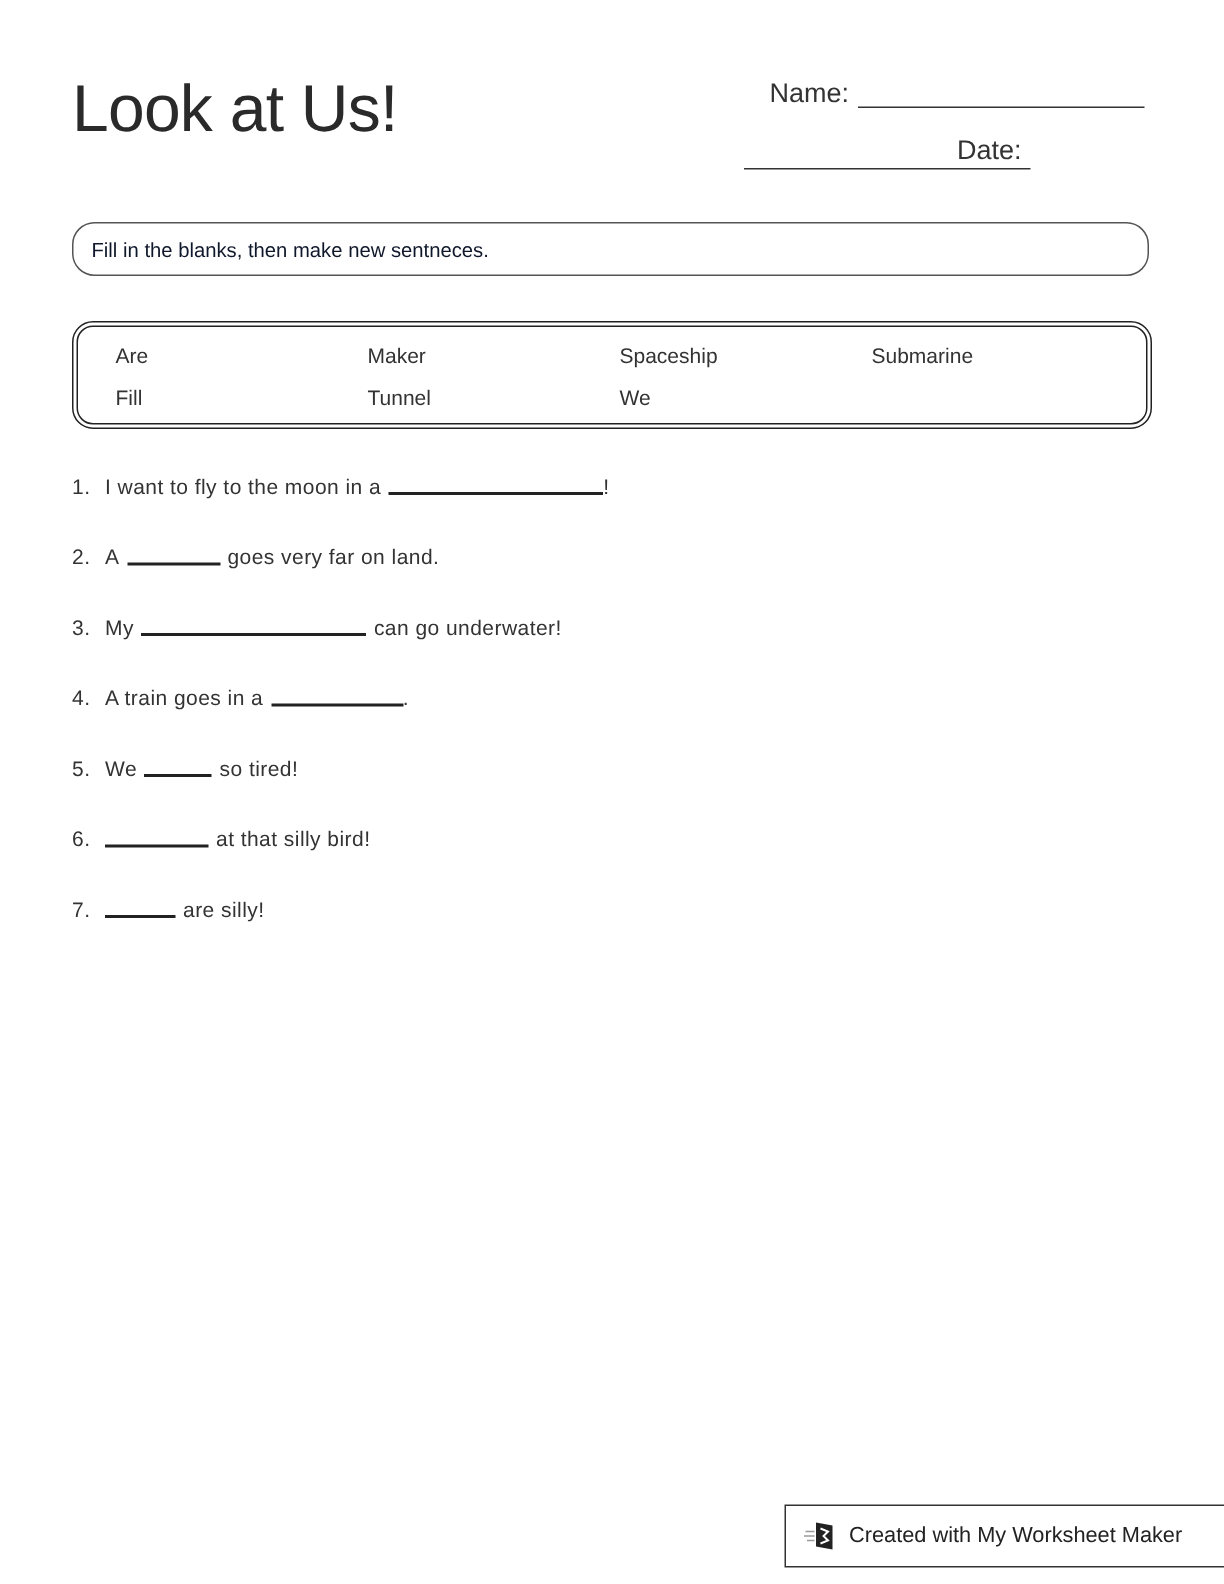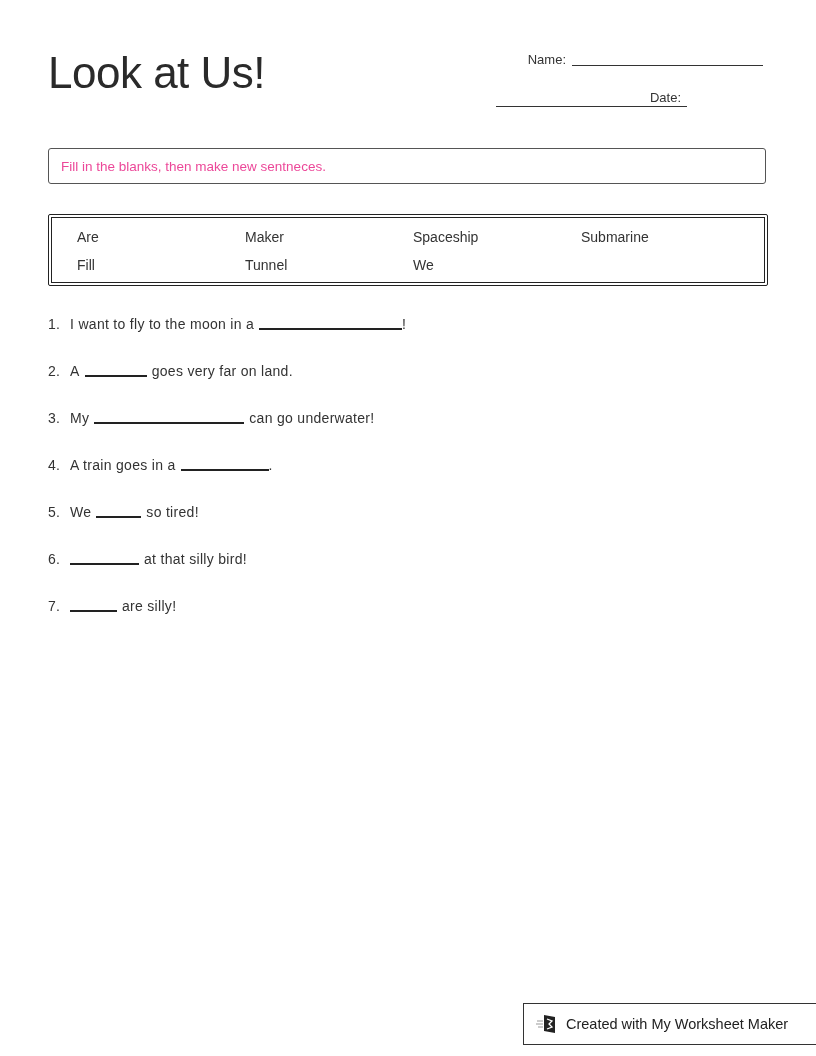--- a/index.html
+++ b/index.html
@@ -7,34 +7,34 @@
       width: 816px; height: 1056px; position: relative; overflow: hidden;
       font-family: "DejaVu Sans", "Liberation Sans", sans-serif; color: #333333;
     }
     .title {
       position: absolute; left: 48px; top: 48px;
       font-size: 44px; font-weight: normal; color: #2a2a2a;
       letter-spacing: -0.5px; font-family: "Liberation Sans", sans-serif;
     }
     .field-row { position: absolute; display: flex; align-items: flex-end; }
     .field-label {
-      font-size: 13px; color: #333; font-family: "Liberation Sans", sans-serif;
+      font-size: 18px; color: #333; font-family: "Liberation Sans", sans-serif;
       text-align: right; width: 70px; margin-right: 6px;
     }
     .field-line { width: 191px; border-bottom: 1.5px solid #333; height: 1px; margin-bottom: 1px; }
     .instructions {
       position: absolute; left: 48px; top: 148px; width: 718px; height: 36px;
-      border: 1px solid #555; border-radius: 3px; box-sizing: border-box;
+      border: 1px solid #555; border-radius: 15px; box-sizing: border-box;
       display: flex; align-items: center; padding-left: 12px;
-      font-size: 13.5px; color: #ec4899; font-family: "Liberation Sans", sans-serif;
+      font-size: 13.5px; color: #0f172a; font-family: "Liberation Sans", sans-serif;
     }
     .wordbank {
       position: absolute; left: 48px; top: 214px; width: 720px; height: 72px;
       border: 3px double #222; box-sizing: border-box; border-width: 4px;
-      border-radius: 2px;
+      border-radius: 14px;
     }
     .wordbank-inner {
       position: absolute; left: 1px; top: 1px; right: 1px; bottom: 1px;
     }
     .word {
       position: absolute; font-size: 14px; color: #333;
       font-family: "Liberation Sans", sans-serif;
     }
     .questions { position: absolute; left: 48px; top: 312px; }
     .q {

